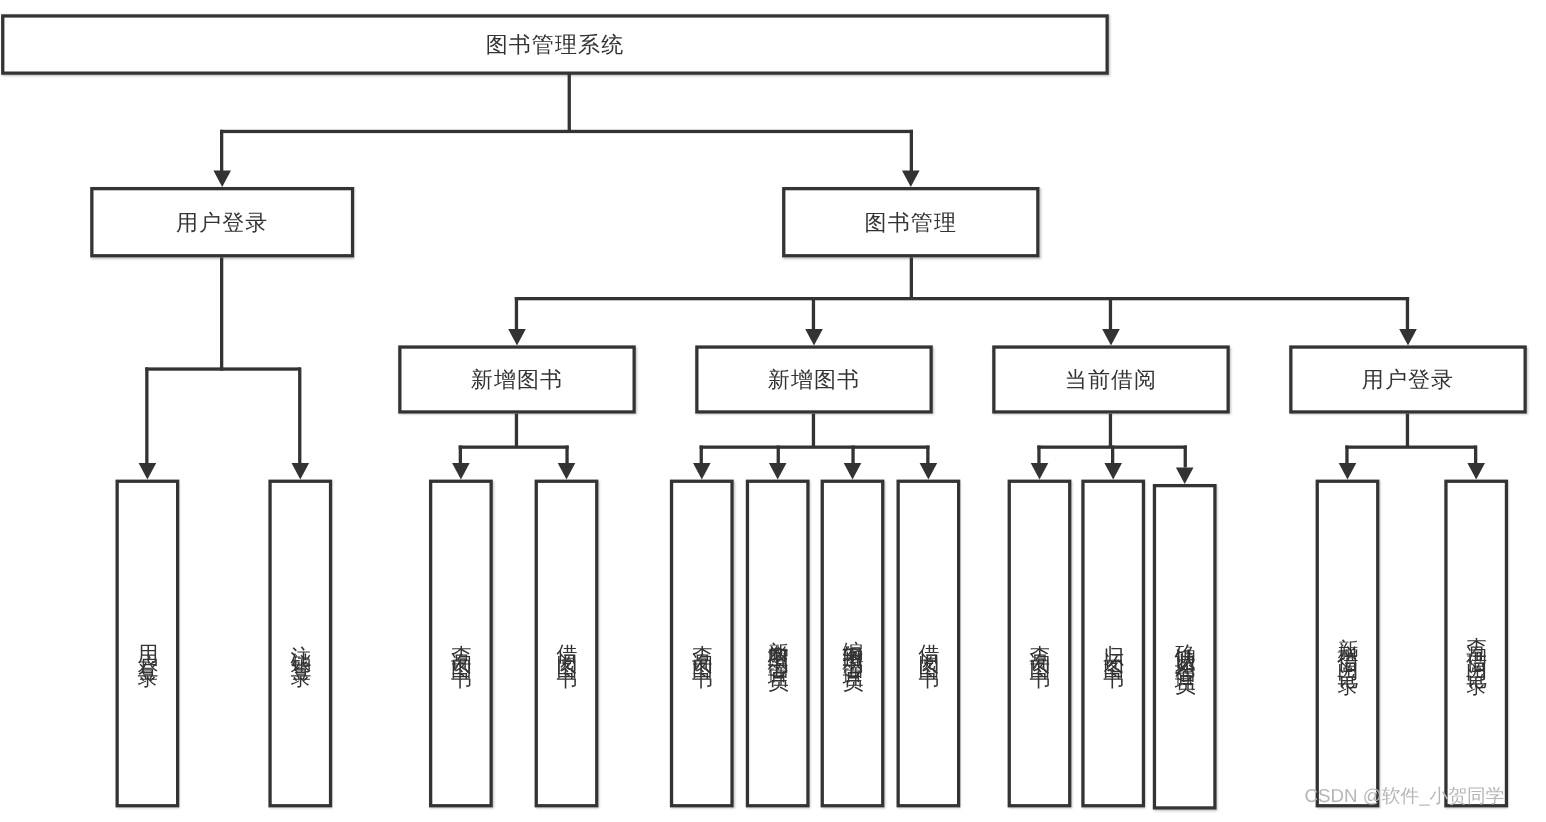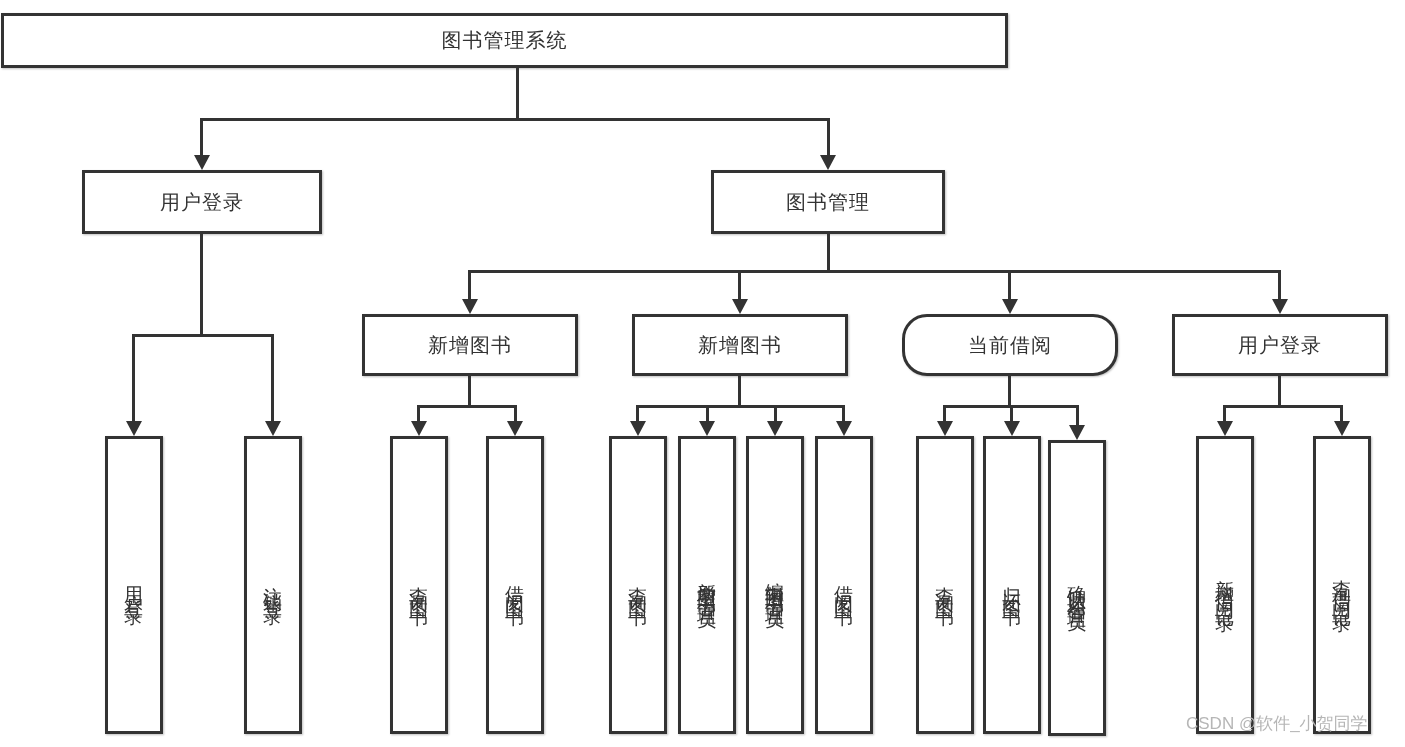--- a/index.html
+++ b/index.html
@@ -53,21 +53,21 @@
   </div>
 
   <div class="box hbox" style="left:362px;top:314px;width:216px;height:62px;">
     <span>新增图书</span>
   </div>
 
   <div class="box hbox" style="left:632px;top:314px;width:216px;height:62px;">
     <span>新增图书</span>
   </div>
 
-  <div class="box hbox" style="left:902px;top:314px;width:216px;height:62px;border-radius:25px;">
+  <div class="box hbox" style="left:902px;top:314px;width:216px;height:62px;">
     <span>当前借阅</span>
   </div>
 
   <div class="box hbox" style="left:1172px;top:314px;width:216px;height:62px;">
     <span>用户登录</span>
   </div>
 
   <div class="box vbox" style="left:105px;top:436px;width:58px;height:298px;">
     <span>用户登录</span>
   </div>

